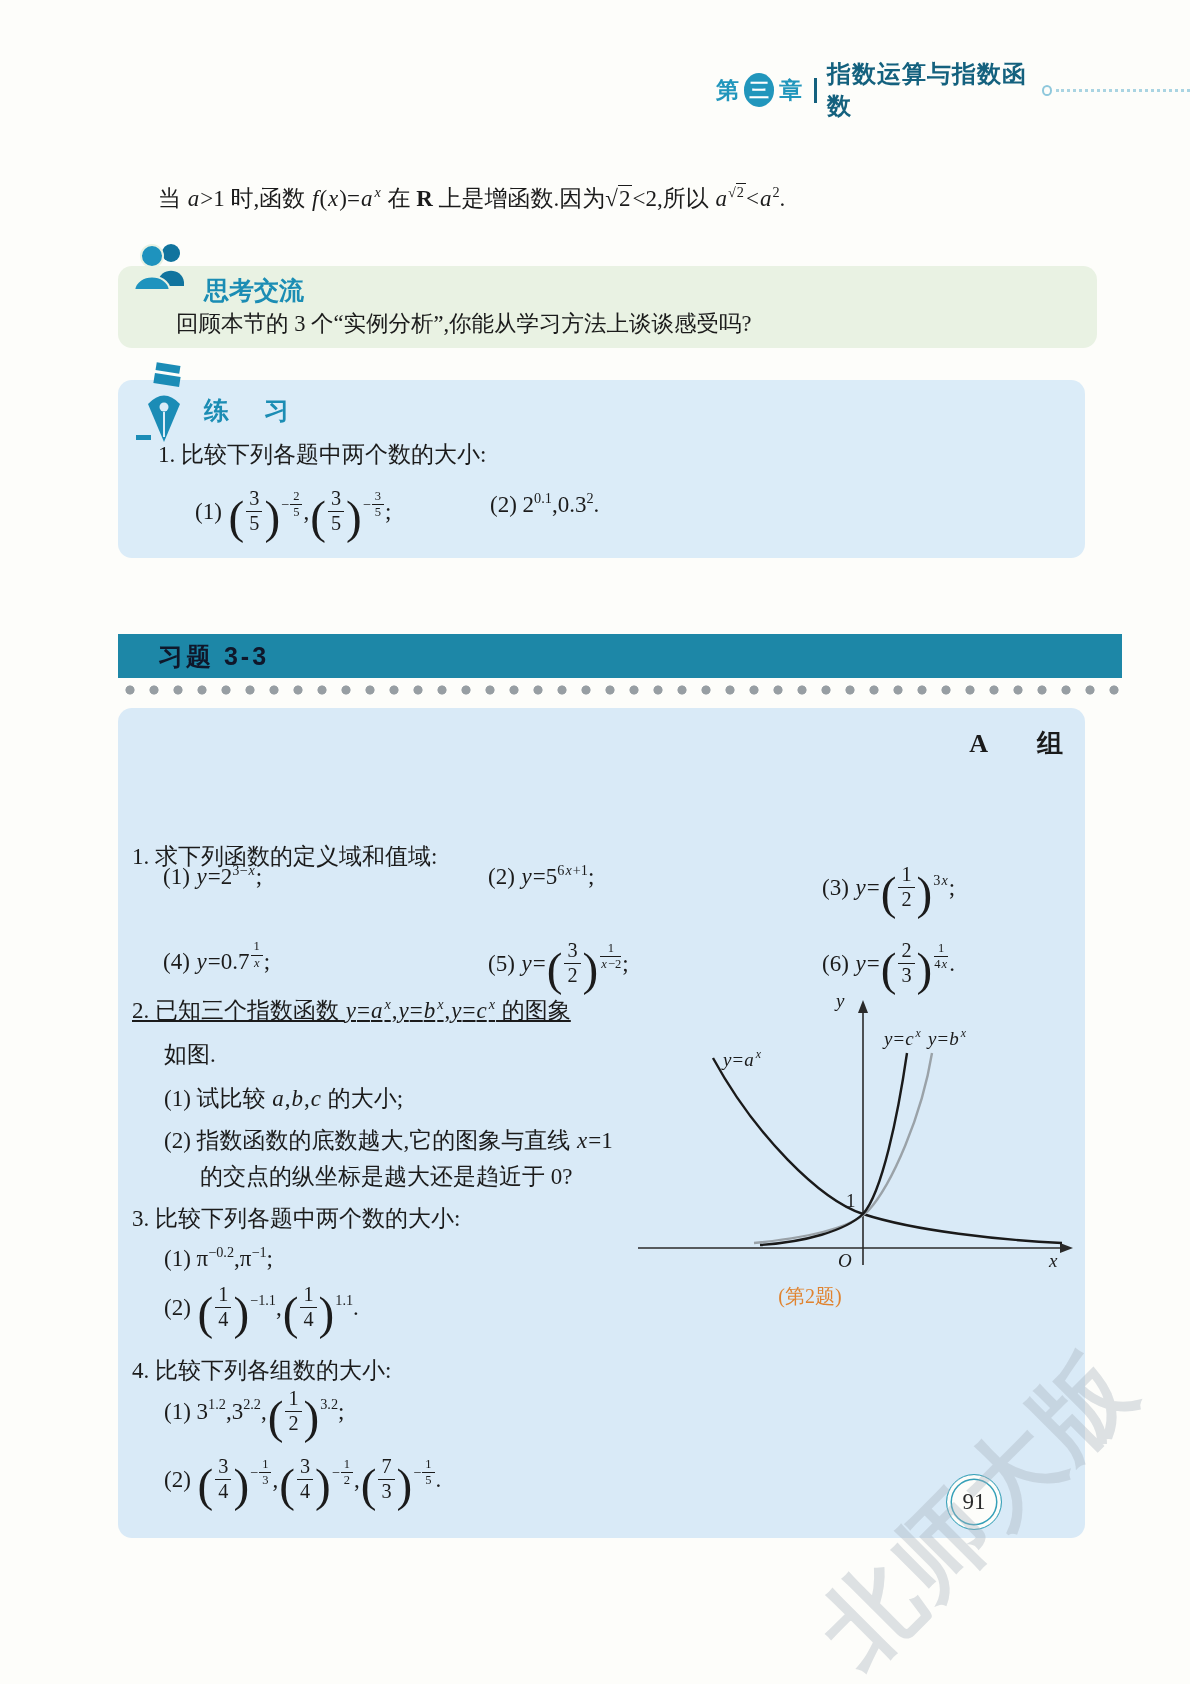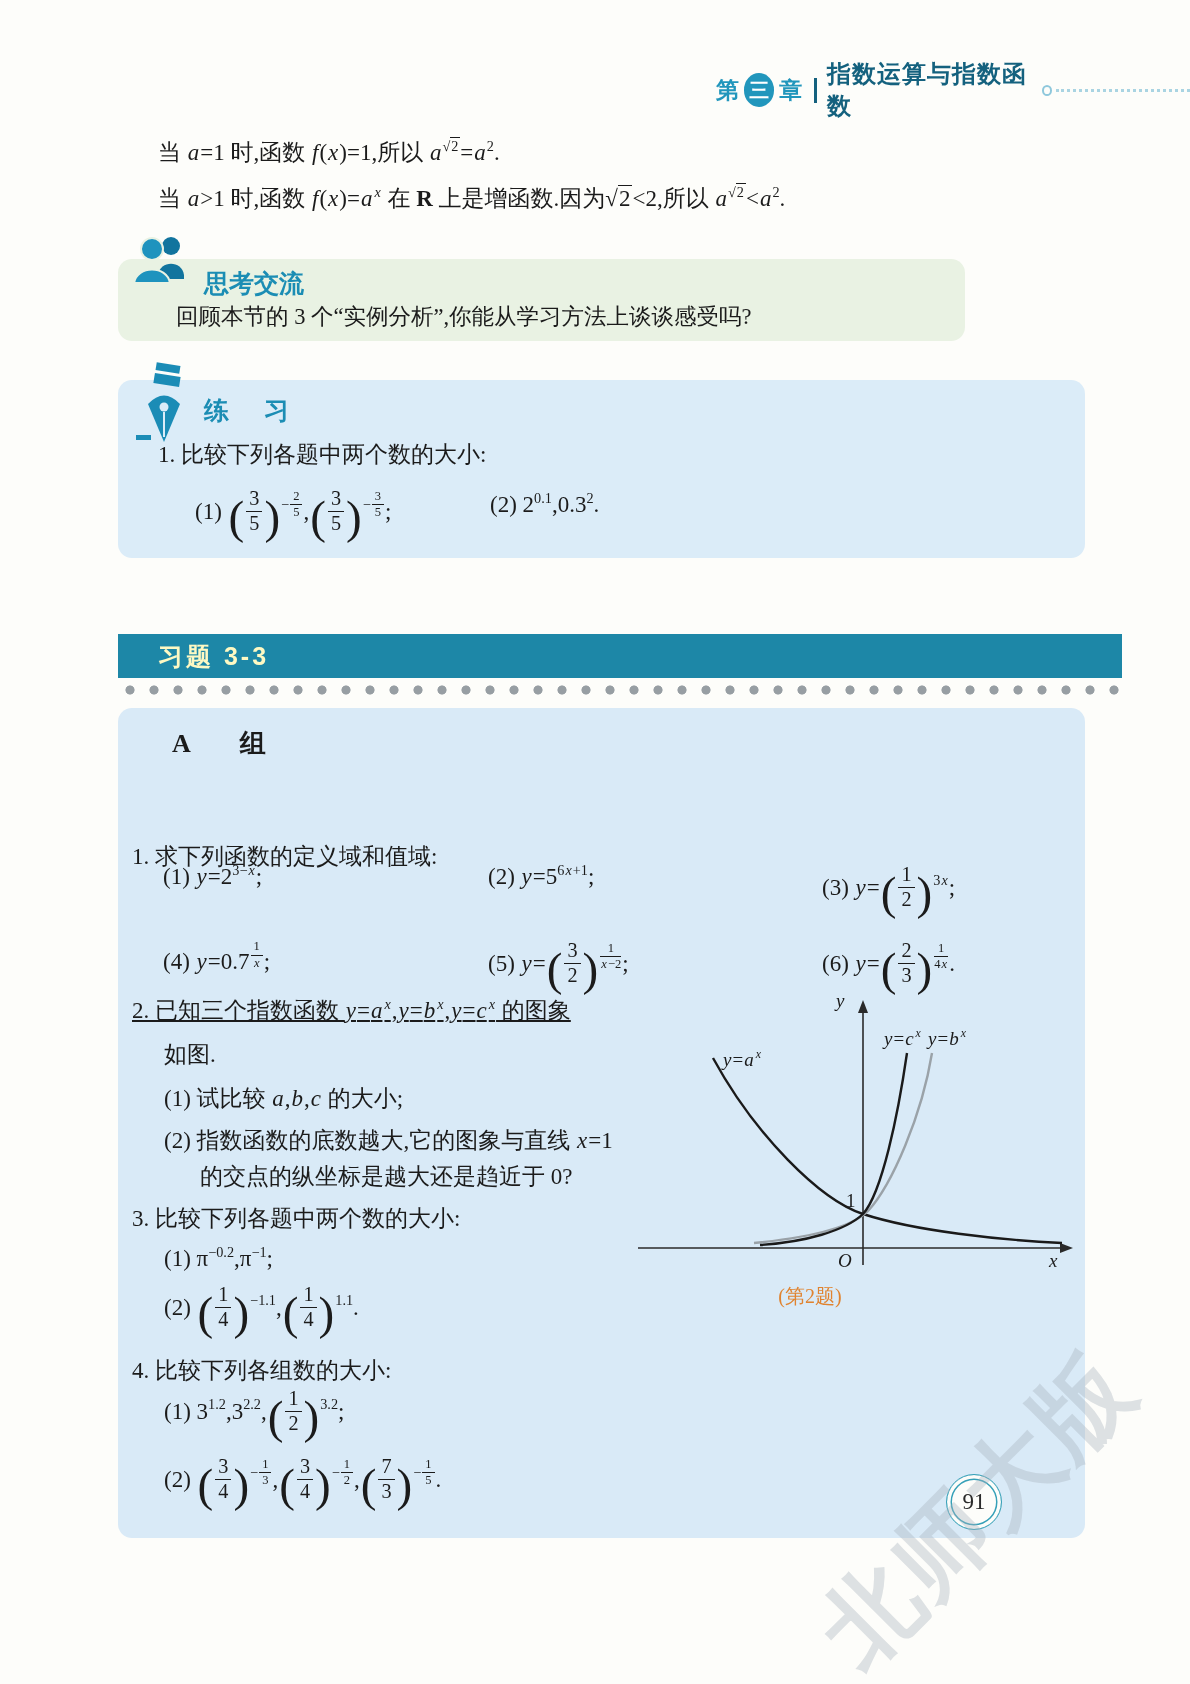--- a/index.html
+++ b/index.html
@@ -26,46 +26,46 @@
   .ch-div{width:3px;height:25px;background:#14617e;margin:0 10px 0 12px;}
   .ch-title{color:#14617e;font-size:24px;font-weight:700;letter-spacing:1px;}
   .leader-circle{width:7px;height:7px;border:2px solid #8fc8dc;border-radius:50%;margin:0 4px 0 14px;}
   .leader-dots{width:150px;height:0;border-top:3px dotted #a9d4e2;}
 
   
   .intro-l1{position:absolute;left:158px;top:136px;}
   .intro-l2{position:absolute;left:158px;top:182px;}
 
   
-  .think-box{position:absolute;left:118px;top:259px;width:847px;height:82px;background:#e9f2e3;border-radius:14px;}
+  .think-box{position:absolute;left:118px;top:266px;width:979px;height:82px;background:#e9f2e3;border-radius:14px;}
   .tb-icon{position:absolute;left:12px;top:-26px;width:62px;height:60px;}
   .tb-title{position:absolute;left:86px;top:8px;font-family:"Liberation Sans","DejaVu Sans",sans-serif;
             font-size:25px;font-weight:700;color:#1b8db4;}
   .tb-content{position:absolute;left:58px;top:42px;font-size:22.5px;}
 
   
   .practice-box{position:absolute;left:118px;top:380px;width:967px;height:178px;background:#dbecf8;border-radius:14px;}
   .pb-icon{position:absolute;left:18px;top:-18px;width:56px;height:86px;}
   .pb-title{position:absolute;left:86px;top:14px;font-family:"Liberation Sans","DejaVu Sans",sans-serif;
             font-size:25px;font-weight:700;color:#1b8db4;letter-spacing:14px;}
   .pb-q{position:absolute;left:40px;top:58px;}
   .pb-i1{position:absolute;left:77px;top:108px;}
   .pb-i2{position:absolute;left:372px;top:108px;}
 
   
-  .banner{position:absolute;left:118px;top:634px;width:1004px;height:44px;background:#1d87a7;color:#fef9c3;
+  .banner{position:absolute;left:118px;top:634px;width:1004px;height:44px;background:#1d87a7;color:#0f172a;
           font-family:"Liberation Sans","DejaVu Sans",sans-serif;font-size:25px;font-weight:700;
           line-height:44px;padding-left:40px;box-sizing:border-box;letter-spacing:3px;}
   .dots{position:absolute;left:118px;top:684px;width:1004px;height:12px;
         background-image:radial-gradient(circle,#979ea3 4.2px,rgba(0,0,0,0) 4.9px);
         background-size:24px 12px;background-repeat:repeat-x;}
 
   
   .exercise-box{position:absolute;left:118px;top:708px;width:967px;height:830px;background:#d9eaf7;border-radius:14px;}
-  .group{position:absolute;left:0;top:18px;width:100%;text-align:left;font-weight:700;font-size:26px;letter-spacing:22px;text-indent:22px;padding-left:32px;}
+  .group{position:absolute;left:0;top:18px;width:100%;text-align:right;font-weight:700;font-size:26px;letter-spacing:22px;text-indent:22px;}
   .p1t {position:absolute;left:14px;top:100px;margin-top:32px;}
   .r1c1{position:absolute;left:45px;top:152px;}
   .r1c2{position:absolute;left:370px;top:152px;}
   .r1c3{position:absolute;left:704px;top:156px;}
   .r2c1{position:absolute;left:45px;top:232px;}
   .r2c2{position:absolute;left:370px;top:232px;}
   .r2c3{position:absolute;left:704px;top:232px;}
   .p2l1{position:absolute;left:14px;top:286px;text-decoration:underline;}
   .p2l2{position:absolute;left:46px;top:330px;}
   .p2s1{position:absolute;left:46px;top:374px;}
@@ -111,21 +111,20 @@
     <span class="ch-circle">
         <span>三</span>
       </span>
     <span class="ch-pre">章</span>
     <span class="ch-div"></span>
     <span class="ch-title">指数运算与指数函数</span>
     <span class="leader-circle"></span>
     <span class="leader-dots"></span>
   </div>
 
-  <div class="intro-l1 math">当 <i>a</i>=1 时,函数 <i>f</i>(<i>x</i>)=1,所以 <i>a</i><sup><span class="sq">√<span class="sqa">2</span></span></sup>=<i>a</i><sup>2</sup>.</div>
   <div class="intro-l2 math">当 <i>a</i>&gt;1 时,函数 <i>f</i>(<i>x</i>)=<i>a</i><sup><i>x</i></sup> 在 <b class="bfrm">R</b> 上是增函数.因为<span class="sq">√<span class="sqa">2</span></span>&lt;2,所以 <i>a</i><sup><span class="sq">√<span class="sqa">2</span></span></sup>&lt;<i>a</i><sup>2</sup>.</div>
 
   <div class="think-box">
     <svg class="tb-icon" viewBox="0 0 62 60">
       <circle cx="41" cy="13" r="9" fill="#11749e"></circle>
       <path d="M28 42 C30 27 52 27 54 42 L54 46 L28 46 Z" fill="#11749e"></path>
       <circle cx="22" cy="16" r="11" fill="#1e93be" stroke="#e9f2e3" stroke-width="2"></circle>
       <path d="M4 50 C7 32 37 32 40 50 Z" fill="#1e93be" stroke="#e9f2e3" stroke-width="2"></path>
     </svg>
     <div class="tb-title">思考交流</div>

